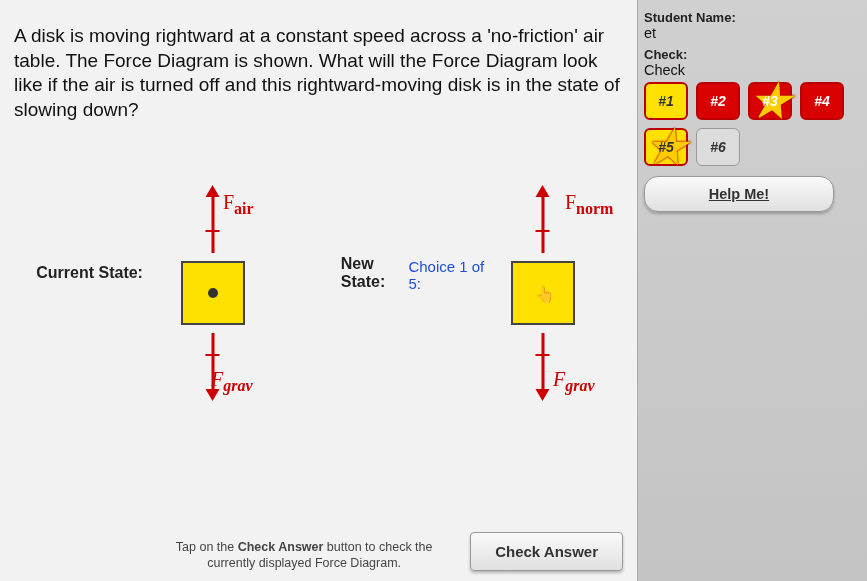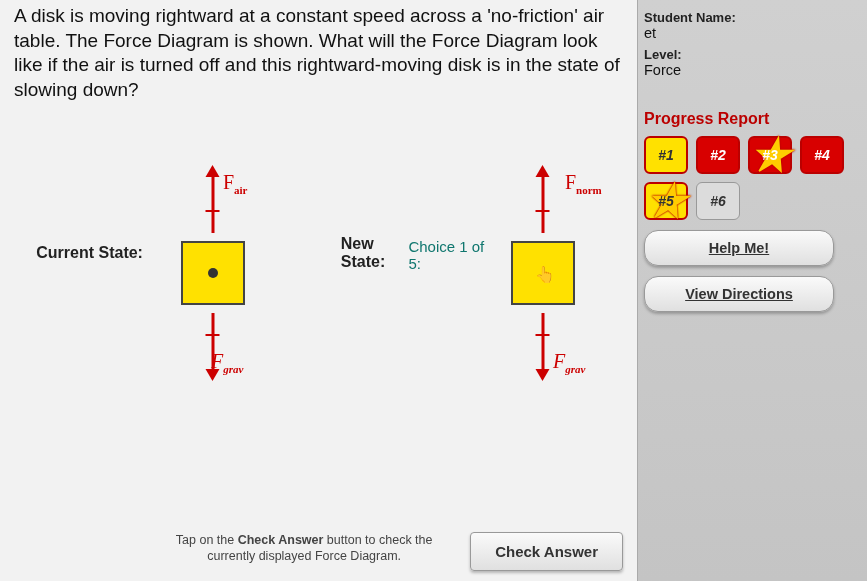--- a/index.html
+++ b/index.html
@@ -7,21 +7,21 @@
       font-family: Arial, Helvetica, sans-serif;
       background: #e8e8e8;
       width: 867px;
       height: 581px;
       overflow: hidden;
       display: flex;
     }
     .main {
       flex: 1;
       background: #f2f2f2;
-      padding: 4px 14px 6px 14px;
+      padding: 24px 14px 6px 14px;
       position: relative;
       display: flex;
       flex-direction: column;
     }
     .question {
       font-size: 19px;
       line-height: 1.3;
       color: #111;
       margin-bottom: 30px;
     }
@@ -36,21 +36,21 @@
       align-items: center;
       width: 260px;
     }
     .diagram-col h3 {
       font-size: 16px;
       font-weight: bold;
       color: #222;
     }
     .diagram-sub {
       font-size: 15px;
-      color: #0f766e;
+      color: #1d4ed8;
       margin-top: 4px;
     }
     .fd-wrap {
       margin-top: 40px;
       position: relative;
       width: 140px;
       height: 200px;
     }
     .fd-box {
       position: absolute;
@@ -99,26 +99,26 @@
     }
     .arrow-up .tick { top: 35px;}
     .arrow-down .tick { bottom: 35px;}
     .flab {
       position: absolute;
       font-family: 'Times New Roman', serif;
       font-size: 20px;
       color: #c00;
       white-space: nowrap;
     }
-    .flab sub { font-size: 11px; font-weight: bold;}
+    .flab sub { font-size: 16px; font-weight: bold;}
     .lab-up { top: -2px; left: 80px;}
     .lab-down { bottom: -2px; left: 68px; font-style: italic;}
     .bottom-row {
       display: flex;
-      align-items: flex-start;
+      align-items: flex-end;
       justify-content: flex-end;
       gap: 16px;
       margin-top: 10px;
       margin-bottom: 4px;
     }
     .tap-text {
       font-size: 12.5px;
       color: #444;
       text-align: center;
       max-width: 300px;
@@ -258,24 +258,23 @@
     <div class="tap-text">
       <span>Tap on the </span><b>Check Answer</b><span> button to check the currently displayed Force Diagram.</span>
     </div>
     <button class="check-btn">Check Answer</button>
   </div>
 </div>
 
 <div class="sidebar">
   <div class="sb-label">Student Name:</div>
   <div class="sb-val">et</div>
-  <div class="sb-label">Level:</div>
-  <div class="sb-val">Force</div>
-
-  <div class="report-title">Progress Report</div>
+  <div class="sb-label">Check:</div>
+  <div class="sb-val">Check</div>
+
   <div class="progress-grid">
     <div class="progress-box pb-yellow">
         <span>#1</span>
       </div>
     <div class="progress-box pb-red">
         <span>#2</span>
       </div>
     <div class="progress-box pb-red">
         <div class="star">★</div>
         <span>#3</span>
@@ -286,14 +285,13 @@
     <div class="progress-box pb-yellow">
         <div class="star">★</div>
         <span>#5</span>
       </div>
     <div class="progress-box pb-empty">
         <span>#6</span>
       </div>
   </div>
 
   <button class="sb-btn">Help Me!</button>
-  <button class="sb-btn">View Directions</button>
 </div>
 
 </body></html>

